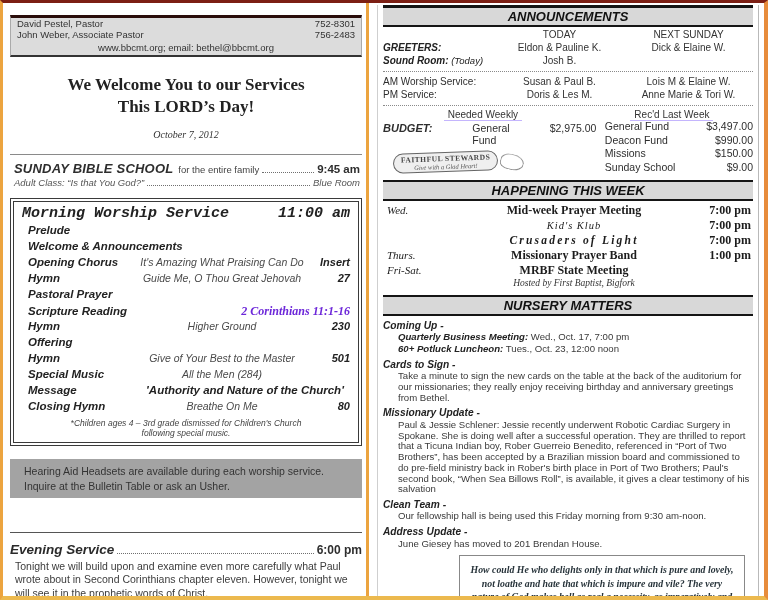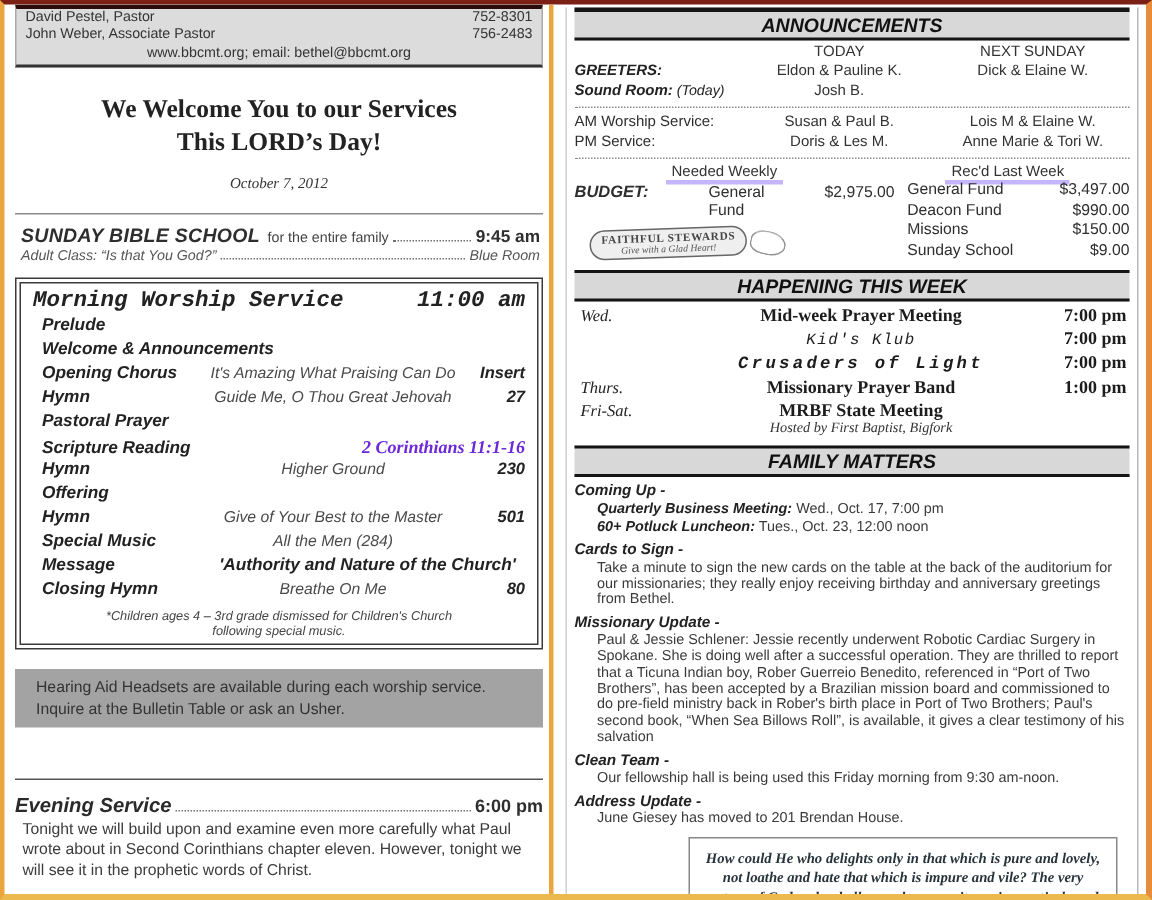--- a/index.html
+++ b/index.html
@@ -1,20 +1,20 @@
 <!DOCTYPE html>
 <html><head>
 <meta charset="utf-8">
 <style>
   html,body{margin:0;padding:0;background:#fff;}
   .page{position:relative;width:768px;height:600px;background:#fff;box-sizing:border-box;
     border-top:3px solid #7c1f14;border-left:3px solid #eca43f;border-right:4px solid #e78c3c;border-bottom:4px solid #ecb94e;
     font-family:"Liberation Sans",sans-serif;color:#2e2e2e;overflow:hidden;}
   .divider{position:absolute;left:363px;top:0;bottom:0;width:3px;background:#eca43f;}
-  .col-left{position:absolute;left:7px;top:0;width:352px;}
+  .col-left{position:absolute;left:7px;top:12px;width:352px;}
   .col-right{position:absolute;left:374px;top:2px;width:382px;box-sizing:border-box;padding:0 5px;
     border-left:1px solid #cfcfcf;border-right:1px solid #b9b9b9;}
 
   
   .hdr-box{background:#dcdcdc;border-top:3px solid #2a0d0a;border-bottom:2px solid #333;border-left:1px solid #aaa;border-right:1px solid #aaa;
     padding:1px 6px 2px;font-size:9.5px;color:#333;}
   .hdr-row{display:flex;justify-content:space-between;line-height:1.15;}
   .hdr-web{text-align:center;margin-top:1px;}
   .welcome{text-align:center;margin-top:17px;font-family:"Liberation Serif",serif;font-weight:bold;font-size:17px;color:#222;line-height:1.3;}
   .date{text-align:center;margin-top:11px;font-family:"Liberation Serif",serif;font-style:italic;font-size:10px;color:#333;}
@@ -50,37 +50,37 @@
   .ann-grid .ctr{text-align:center;color:#333;}
   .colhead{text-align:center;color:#333;font-size:10px;}
   .dotsep{border-top:1.5px dotted #8a8a8a;margin:4px 0 3px;}
   .nursery{font-size:9.3px;color:#333;white-space:nowrap;}
   .nursery .lbl{font-weight:bold;font-style:italic;font-size:10px;}
   .nursery .it{font-style:italic;}
   .budget{display:flex;margin-top:2px;}
   .b-left{width:54%;}
   .b-right{width:46%;box-sizing:border-box;padding-left:8px;}
   .b-colhead{text-align:center;font-size:10px;color:#333;}
-  .b-colhead span{border-bottom:3px solid #c4b5fd;padding:0 4px;}
+  .b-colhead span{border-bottom:1px solid #c4b5fd;padding:0 4px;}
   .b-row{display:flex;align-items:baseline;margin-top:2px;font-size:10.5px;gap:40px;}
   .b-lbl{font-weight:bold;font-style:italic;font-size:11px;width:62px;}
   .b-fund{flex:1;}
   .b-amt{font-size:10.5px;}
   .fund-row{display:flex;justify-content:space-between;font-size:10.5px;line-height:1.28;padding-left:14px;}
   .stamp-wrap{display:flex;align-items:center;margin:6px 0 0 10px;}
   .stamp{display:inline-block;border:1.5px solid #666;border-radius:10px;padding:1px 7px;background:#efefef;transform:rotate(-2deg);text-align:center;}
   .stamp .l1{font-family:"Liberation Serif",serif;font-weight:bold;font-size:7.5px;letter-spacing:.5px;color:#444;}
   .stamp .l2{font-family:"Liberation Serif",serif;font-style:italic;font-size:6.5px;color:#555;}
   .doodle{width:22px;height:14px;margin-left:2px;border-radius:50% 60% 55% 45%;border:1.5px solid #777;border-top-color:#999;transform:rotate(12deg);opacity:.8;}
   .week-grid{display:grid;grid-template-columns:72px 1fr 60px;align-items:baseline;font-family:"Liberation Serif",serif;margin-top:2px;}
   .wk-day{font-style:italic;font-size:11px;color:#222;padding-left:4px;}
   .wk-name{font-weight:bold;font-size:12px;text-align:center;color:#1c1c1c;line-height:1.25;}
   .wk-time{font-weight:bold;font-size:12px;text-align:right;color:#1c1c1c;padding-right:2px;}
-  .wk-name.script{font-family:Liberation Mono, monospace;font-style:italic;font-weight:normal;font-size:10.5px;letter-spacing:1px;}
-  .wk-name.spread{font-style:italic;letter-spacing:2.2px;font-size:11.5px;font-family:Liberation Mono, monospace;}
+  .wk-name.script{font-family:Liberation Serif, serif;font-style:italic;font-weight:normal;font-size:10.5px;letter-spacing:1px;}
+  .wk-name.spread{font-style:italic;letter-spacing:2.2px;font-size:11.5px;}
   .wk-name.hosted{font-weight:normal;font-style:italic;font-size:9.5px;color:#333;}
   .fam{font-size:9.6px;line-height:1.12;color:#3a3a3a;margin-top:3px;}
   .fam-head{font-weight:bold;font-style:italic;font-size:10.2px;color:#222;margin-top:4px;}
   .fam-body{padding-left:15px;margin-top:1px;}
   .fam-item{padding-left:15px;margin-top:1px;}
   .fam-item .ilbl{font-weight:bold;font-style:italic;color:#222;}
   .quote-box{margin:6px 0 0 76px;width:286px;box-sizing:border-box;border:1px solid #888;padding:7px 10px 6px;text-align:center;}
   .quote-text{font-family:"Liberation Serif",serif;font-style:italic;font-weight:bold;font-size:9.8px;color:#27333a;line-height:1.35;}
 </style>
 </head>
@@ -294,21 +294,21 @@
 
       <span class="wk-day">Fri-Sat.</span>
       <span class="wk-name">MRBF State Meeting</span>
       <span class="wk-time"></span>
 
       <span class="wk-day"></span>
       <span class="wk-name hosted">Hosted by First Baptist, Bigfork</span>
       <span class="wk-time"></span>
     </div>
 
-    <div class="bar mid" style="margin-top:5px">FAMILY MATTERS</div>
+    <div class="bar mid" style="margin-top:5px">NURSERY MATTERS</div>
 
     <div class="fam">
       <div class="fam-head">Coming Up -</div>
       <div class="fam-item">
         <span class="ilbl">Quarterly Business Meeting:</span><span> Wed., Oct. 17, 7:00 pm</span>
       </div>
       <div class="fam-item">
         <span class="ilbl">60+ Potluck Luncheon:</span><span> Tues., Oct. 23, 12:00 noon</span>
       </div>
 

